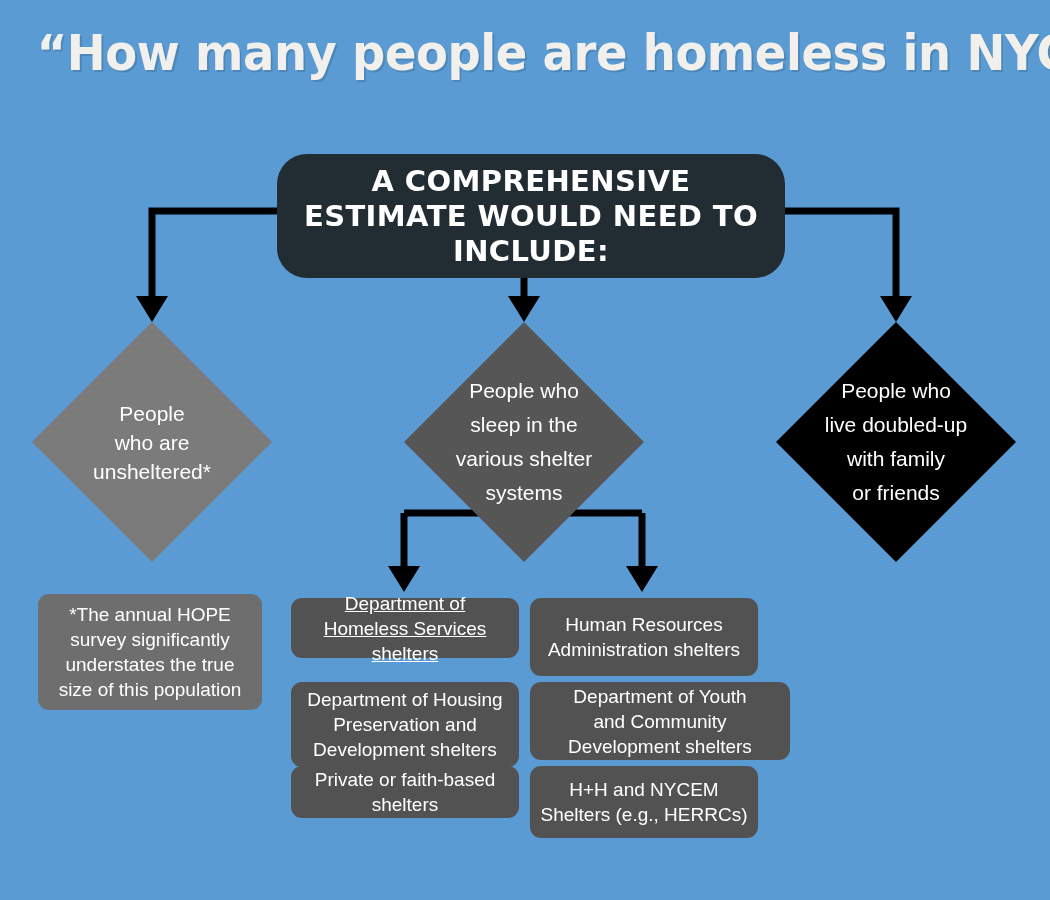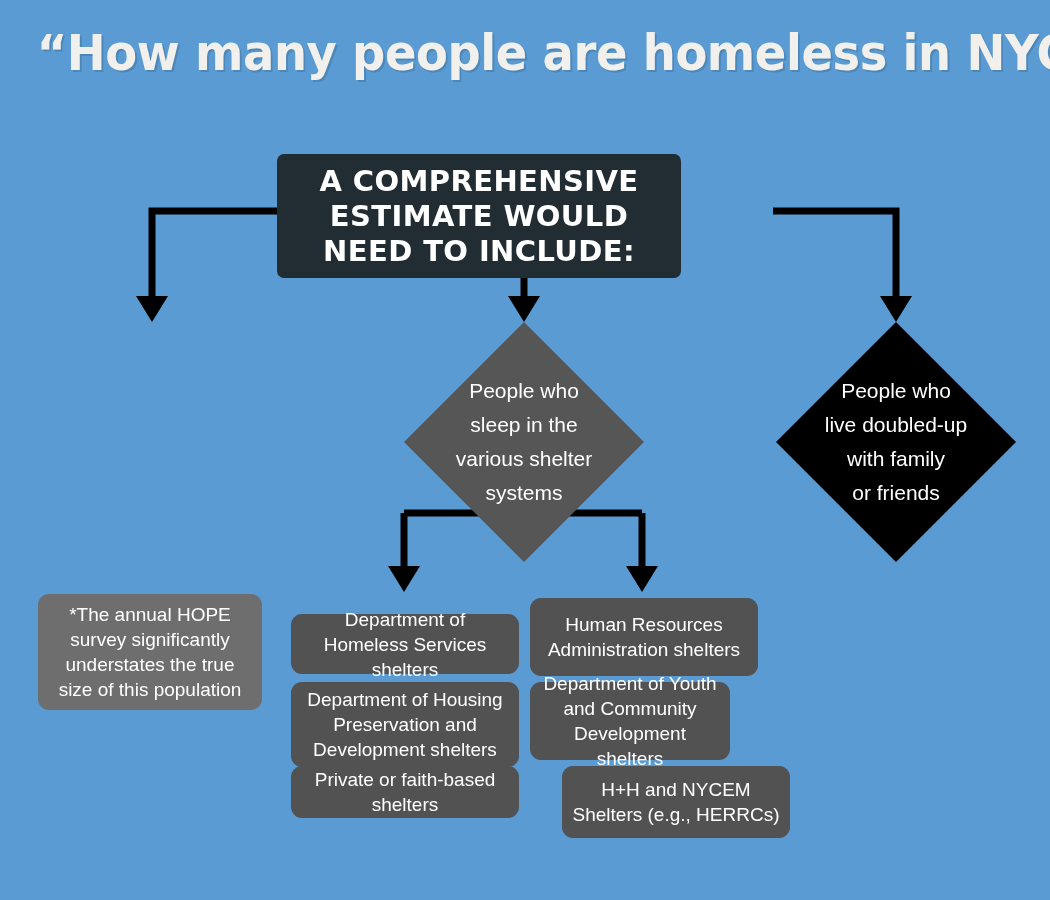--- a/index.html
+++ b/index.html
@@ -35,24 +35,24 @@
     transform: scaleX(0.93);
     text-shadow: 2px 2px 0 rgba(60,110,150,0.45);
     white-space: nowrap;
   }
 
   
   .header-box {
     position: absolute;
     left: 277px;
     top: 154px;
-    width: 404px;
+    width: 508px;
     height: 124px;
     background: #222d33;
-    border-radius: 7px;
+    border-radius: 30px;
     display: flex;
     align-items: center;
     justify-content: center;
     box-sizing: border-box;
     z-index: 5;
   }
   .header-box .hb-text {
     color: #ffffff;
     font-family: "DejaVu Sans", sans-serif;
     font-weight: bold;
@@ -128,26 +128,26 @@
 
   #footnote-box {
     left: 38px;  top: 594px; width: 224px; height: 116px;
     background: #6e6e6e;
     font-size: 19px;
     line-height: 25px;
   }
 
   .shelter-box { background: #525252; }
 
-  #box-dhs   { left: 291px; top: 614px; width: 228px; height: 60px; }
+  #box-dhs   { left: 291px; top: 598px; width: 228px; height: 60px; text-decoration: underline; }
   #box-hpd   { left: 291px; top: 682px; width: 228px; height: 85px; }
   #box-priv  { left: 291px; top: 766px; width: 228px; height: 52px; }
   #box-hra   { left: 530px; top: 598px; width: 228px; height: 78px; }
-  #box-dycd  { left: 530px; top: 682px; width: 200px; height: 78px; }
-  #box-hh    { left: 562px; top: 766px; width: 228px; height: 72px; text-align: center; }
+  #box-dycd  { left: 530px; top: 682px; width: 260px; height: 78px; }
+  #box-hh    { left: 530px; top: 766px; width: 228px; height: 72px; text-align: center; }
 </style>
 </head>
 <body style="background: rgb(90, 155, 212);">
 
 <div class="canvas">
 
   <div class="title">“How many people are homeless in NYC?”</div>
 
   <svg class="connectors" viewBox="0 0 1050 900" width="1050" height="900">
 
@@ -174,20 +174,28 @@
       <polygon points="642,592 626,566 658,566" fill="#000000"></polygon>
     </g>
   </svg>
 
   <div class="header-box" style="background: rgb(34, 45, 51);">
     <div class="hb-text" style="color: rgb(255, 255, 255);">A COMPREHENSIVE
 ESTIMATE WOULD
 NEED TO INCLUDE:</div>
   </div>
 
+  <div class="diamond" id="diamond-unsheltered">
+    <svg class="dia-shape" viewBox="0 0 240 240">
+      <polygon points="120,0 240,120 120,240 0,120" fill="#7b7b7b"></polygon>
+    </svg>
+    <div class="dia-label">People
+who are
+unsheltered*</div>
+  </div>
 
   <div class="diamond" id="diamond-shelter">
     <svg class="dia-shape" viewBox="0 0 240 240">
       <polygon points="120,0 240,120 120,240 0,120" fill="#565656"></polygon>
     </svg>
     <div class="dia-label">People who
 sleep in the
 various shelter
 systems</div>
   </div>

